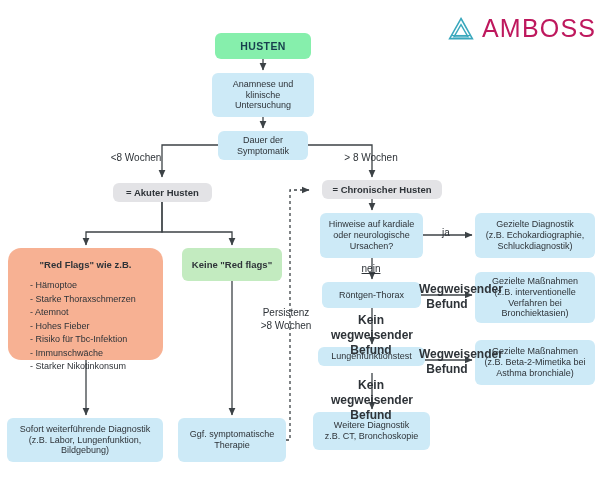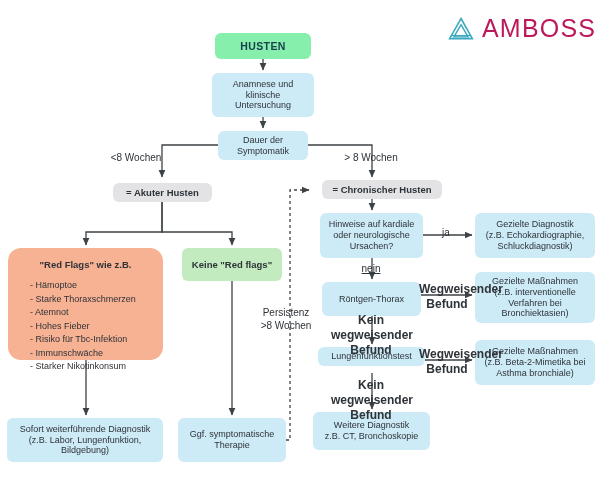--- a/index.html
+++ b/index.html
@@ -158,21 +158,21 @@
 (z.B. Labor, Lungenfunktion,
 Bildgebung)</div>
 
   <div class="node n-blue" style="left:178px;top:418px;width:108px;height:44px;">Ggf. symptomatische
 Therapie</div>
 
   <div class="node n-blue" style="left:320px;top:213px;width:103px;height:45px;">Hinweise auf kardiale
 oder neurologische
 Ursachen?</div>
 
-  <div class="node n-blue" style="left:322px;top:282px;width:99px;height:34px;">Röntgen-Thorax</div>
+  <div class="node n-blue" style="left:322px;top:282px;width:99px;height:26px;">Röntgen-Thorax</div>
 
   <div class="node n-blue" style="left:318px;top:347px;width:107px;height:19px;">Lungenfunktionstest</div>
 
   <div class="node n-blue" style="left:313px;top:412px;width:117px;height:38px;">Weitere Diagnostik
 z.B. CT, Bronchoskopie</div>
 
   <div class="node n-blue" style="left:475px;top:213px;width:120px;height:45px;">Gezielte Diagnostik
 (z.B. Echokardiographie,
 Schluckdiagnostik)</div>
 

